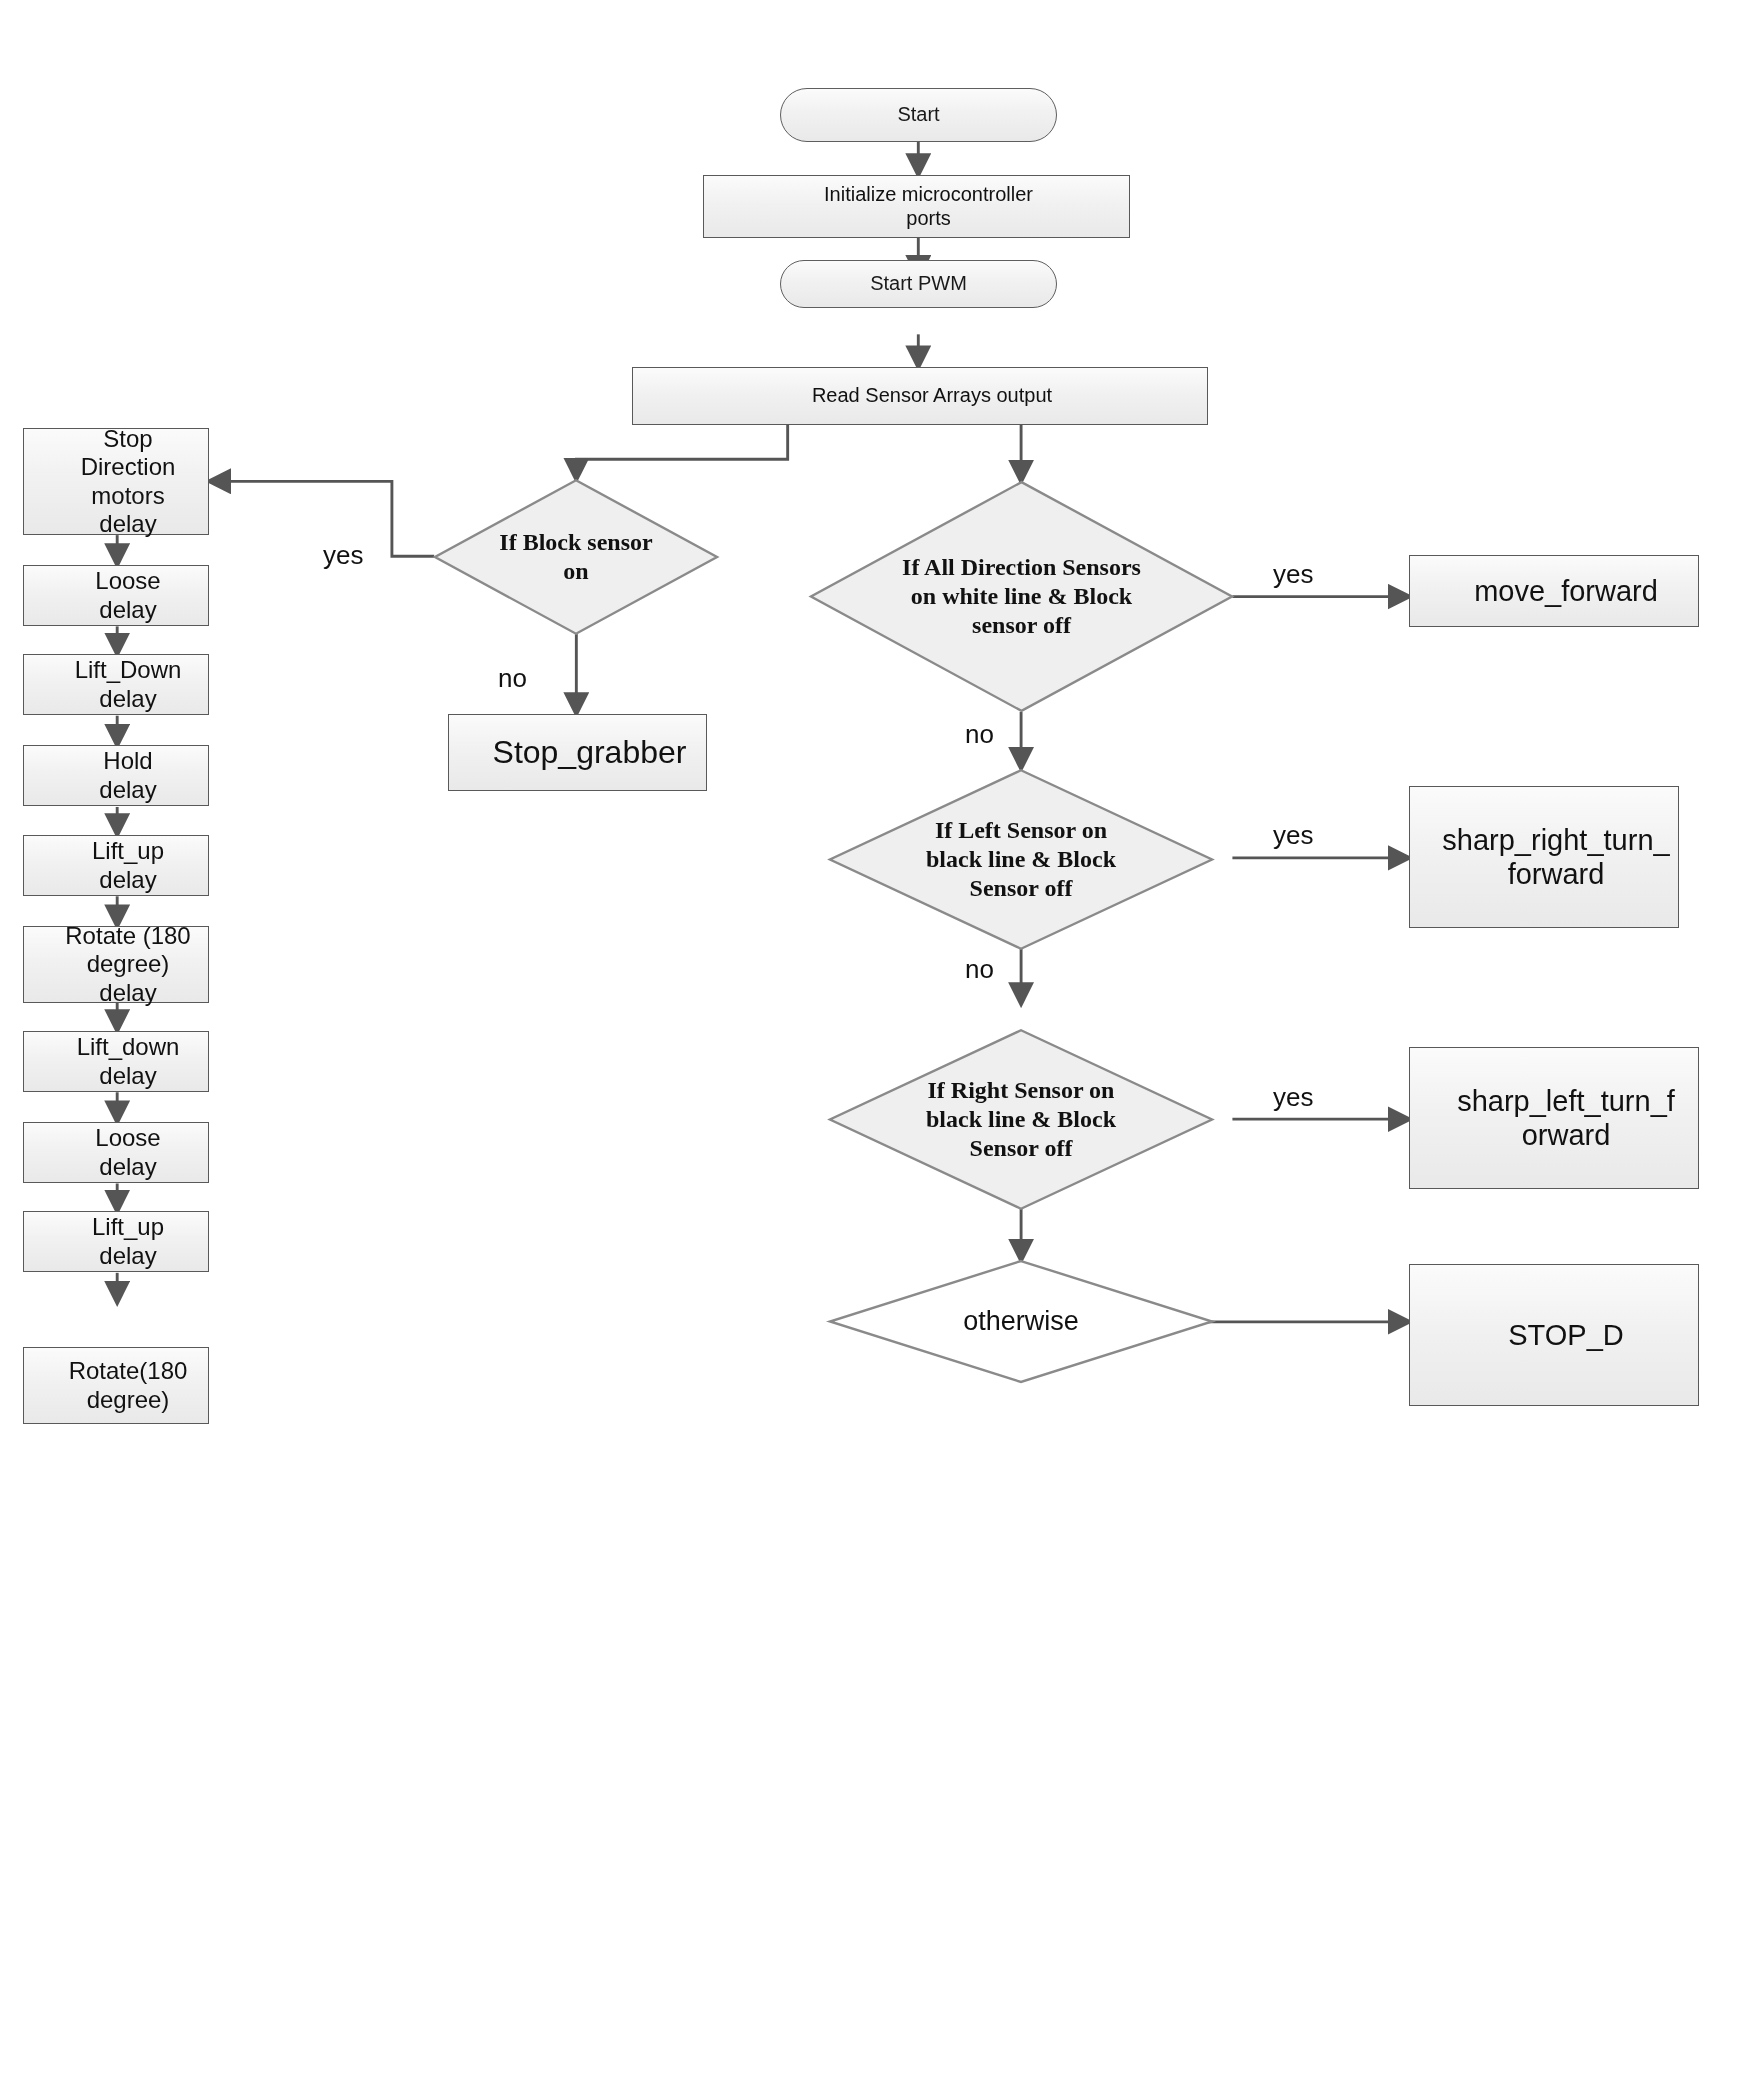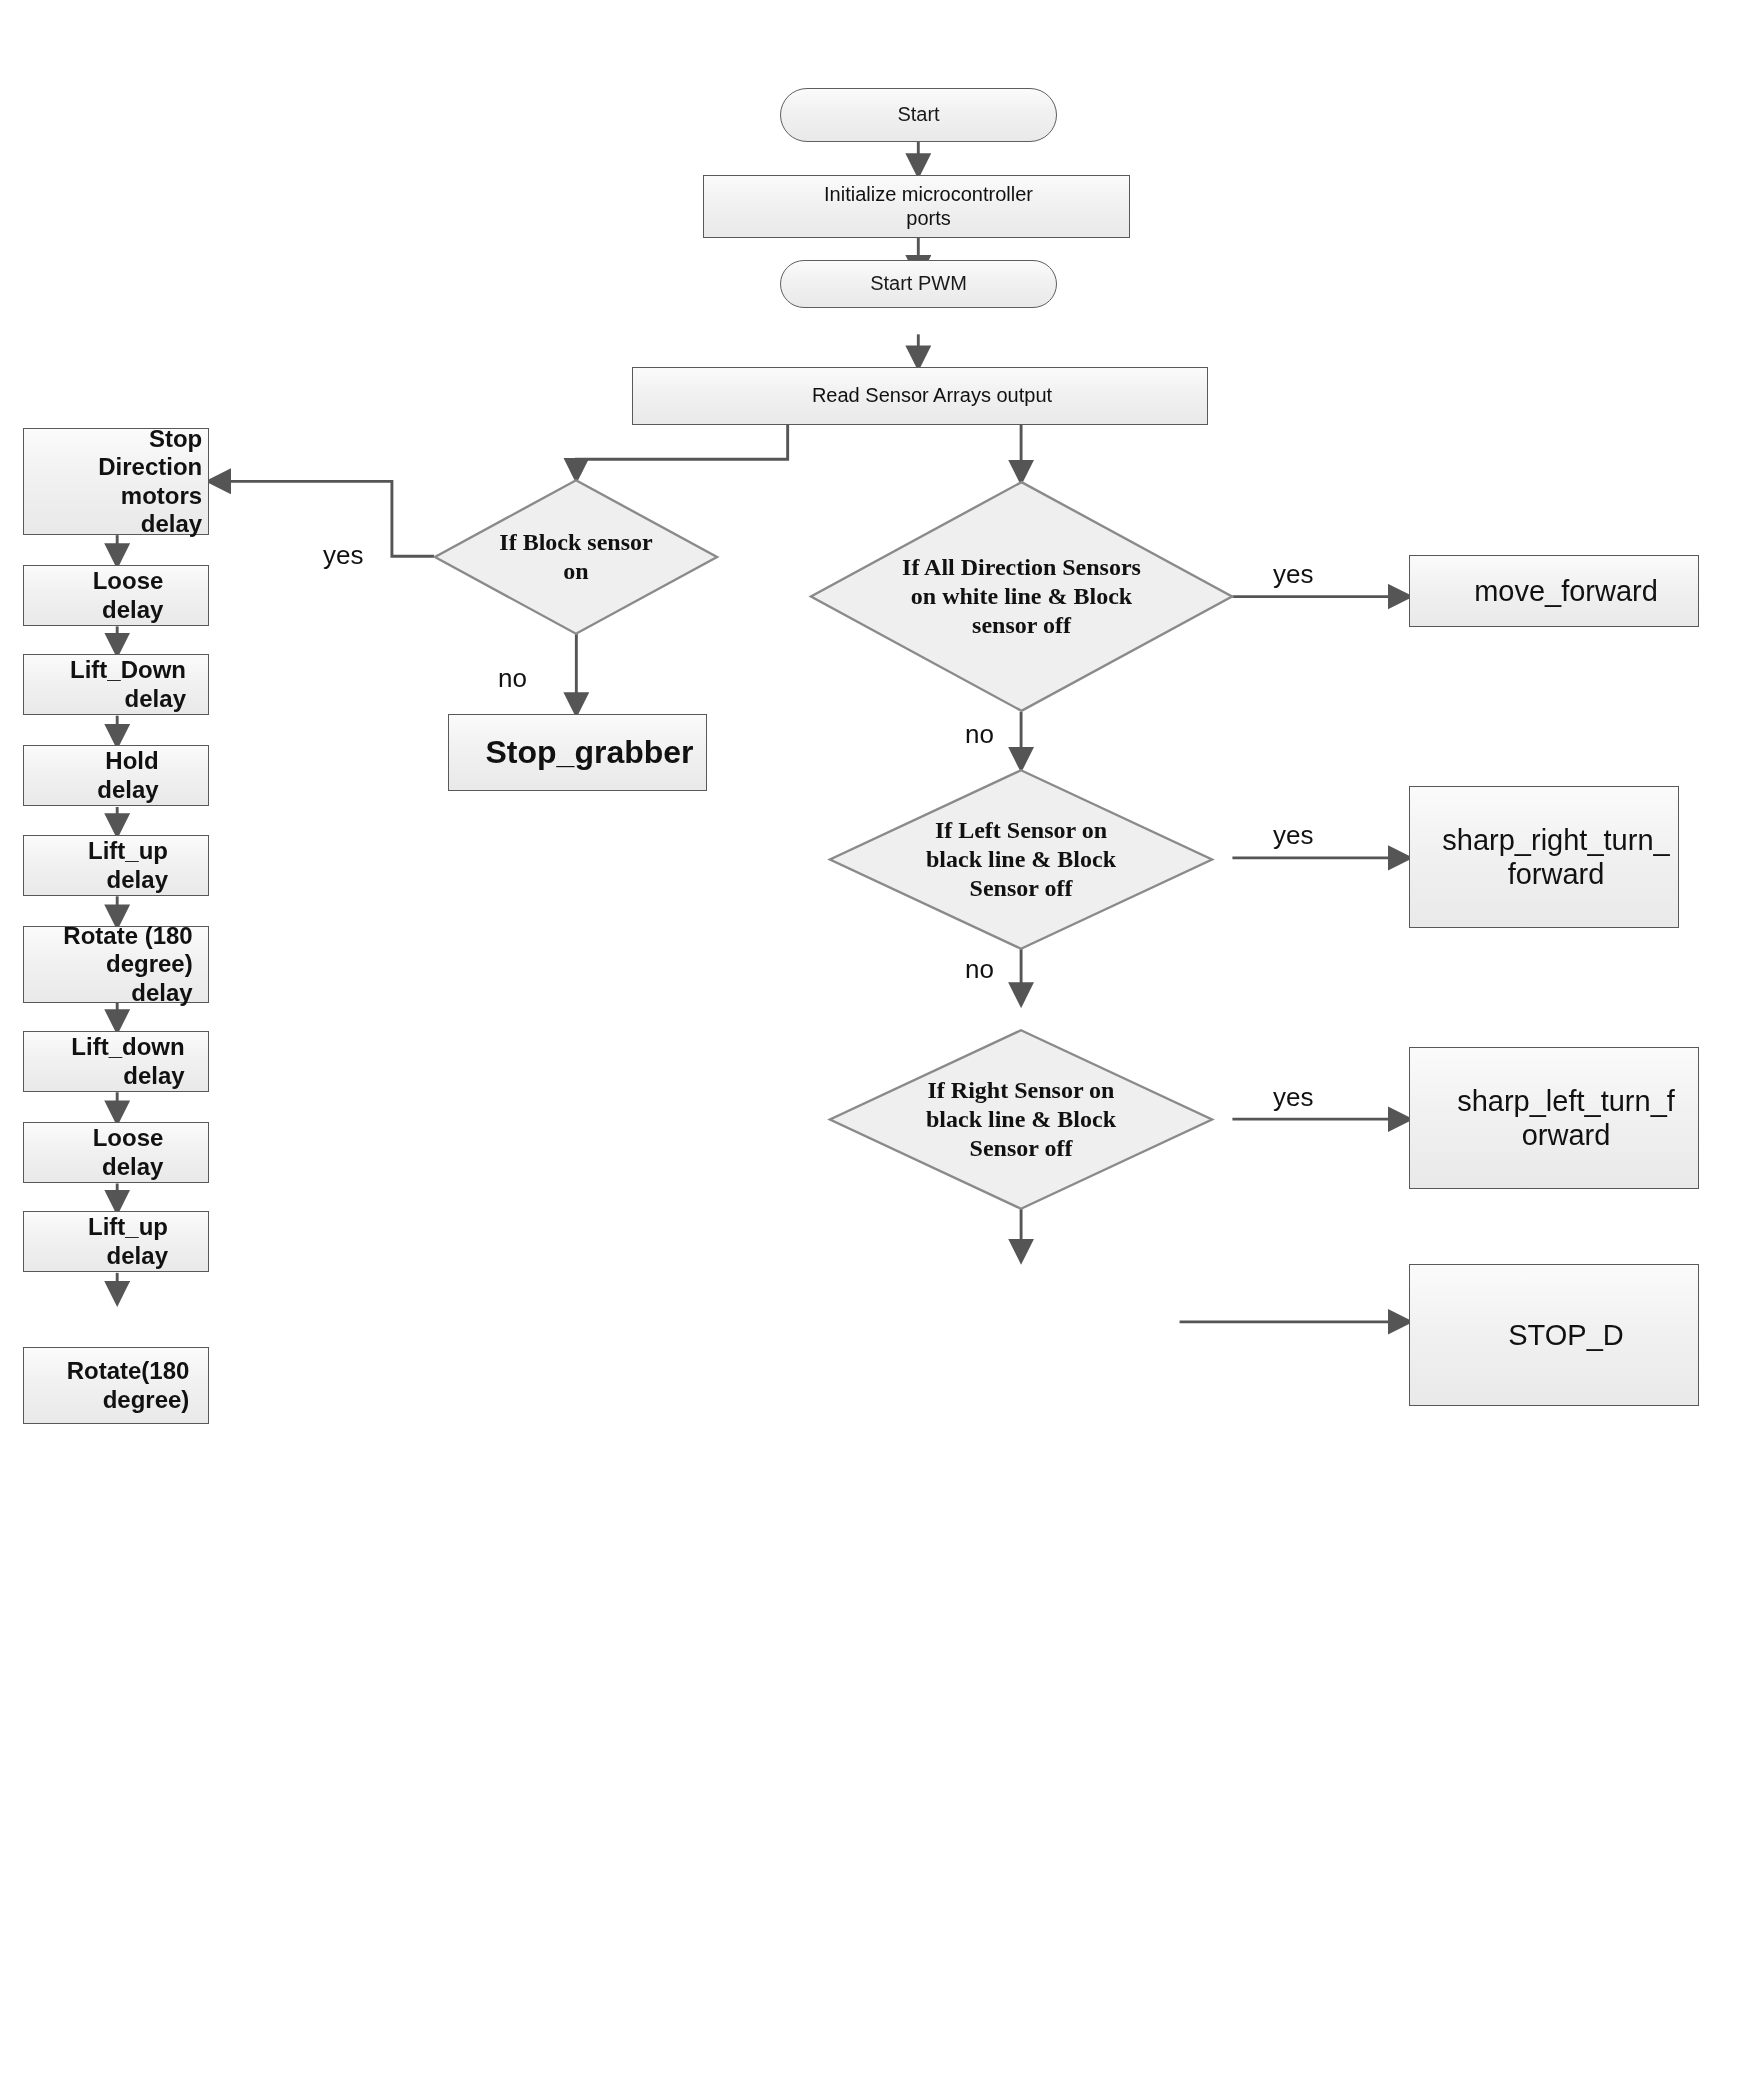--- a/index.html
+++ b/index.html
@@ -17,21 +17,21 @@
     color:#111;
     padding-left:24px;
   }
   .rounded{
     border:1.9px solid #5e5e5e;
     border-radius:38px;
     background:linear-gradient(180deg,#fbfbfb 0%,#f1f1f1 45%,#e9e9e9 100%);
     color:#1a1a1a;
   }
   .lbl{line-height:1.18;white-space:pre-line;padding:0 5.8px;}
-  .bold-sans{font-family:"Liberation Sans", sans-serif;font-size:24px;font-weight:bold;text-align:right;}
+  .bold-sans{font-family:"Liberation Sans", sans-serif;font-size:24px;font-weight:normal;}
   .big-sans{font-family:"Liberation Sans", sans-serif;font-size:20px;font-weight:400;}
   .code-font{font-family:"Liberation Sans", sans-serif;font-size:29px;font-weight:400;}
 
   
   .diamond{position:absolute;}
   .diamond svg{position:absolute;left:0;top:0;overflow:visible;}
   .diamond .dtext{position:absolute;left:0;top:0;width:100%;height:100%;
       display:flex;align-items:center;justify-content:center;text-align:center;
       font-family:"Liberation Serif", serif;font-weight:bold;font-size:24px;
       line-height:1.2;white-space:pre-line;color:#111;}
@@ -210,18 +210,24 @@
     <div class="dtext">If Right Sensor on
 black line &amp; Block
 Sensor off</div>
   </div>
   <div class="elabel" style="left:1273px;top:1082px;">yes</div>
   <div class="node rect" style="left:1409px;top:1047px;width:290px;height:142px;">
     <span class="lbl code-font">sharp_left_turn_f
 orward</span>
   </div>
 
+  <div class="diamond plain" style="left:829px;top:1260px;width:384px;height:123px;">
+    <svg width="384" height="123" viewBox="0 0 400 128">
+      <polygon points="200,1 399,64 200,127 1,64" fill="#ffffff" stroke="#8a8a8a" stroke-width="2.5"></polygon>
+    </svg>
+    <div class="dtext">otherwise</div>
+  </div>
   <div class="node rect" style="left:1409px;top:1264px;width:290px;height:142px;">
     <span class="lbl code-font">STOP_D</span>
   </div>
 
 </div>
 
 
 </body></html>

